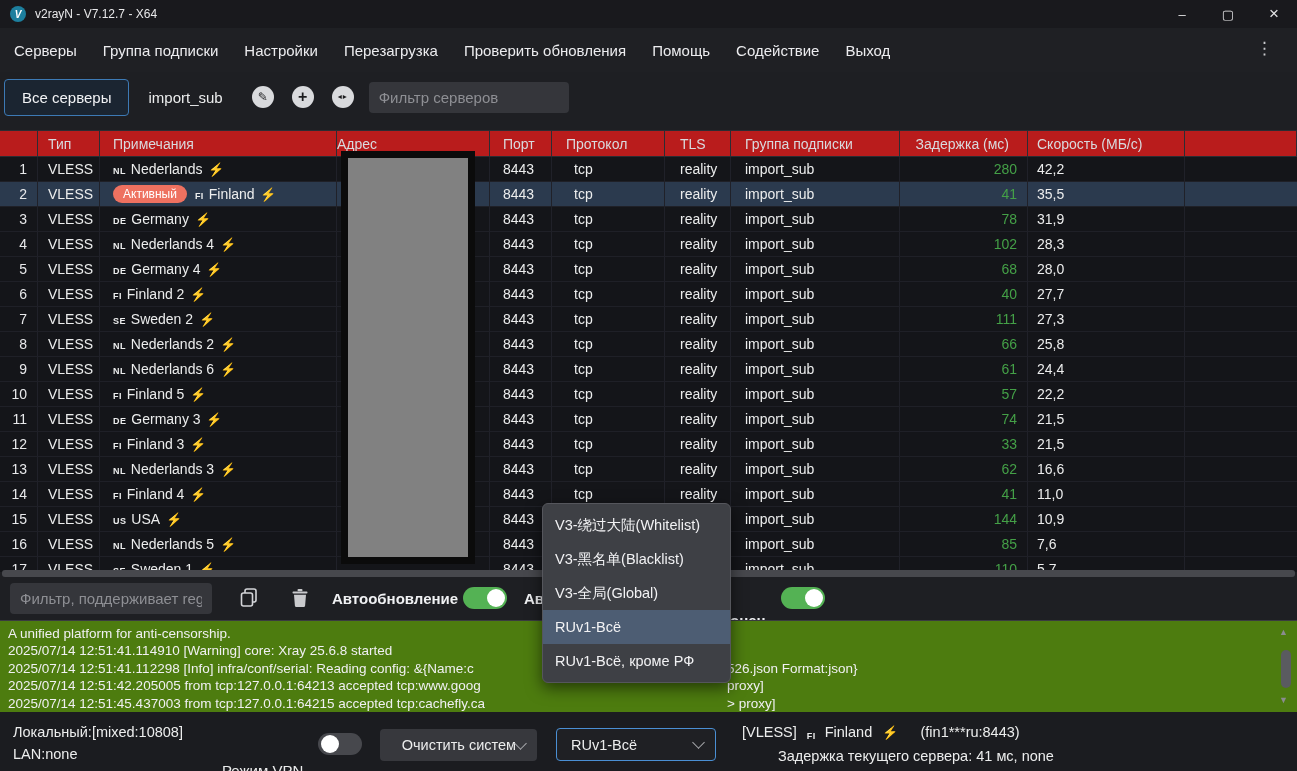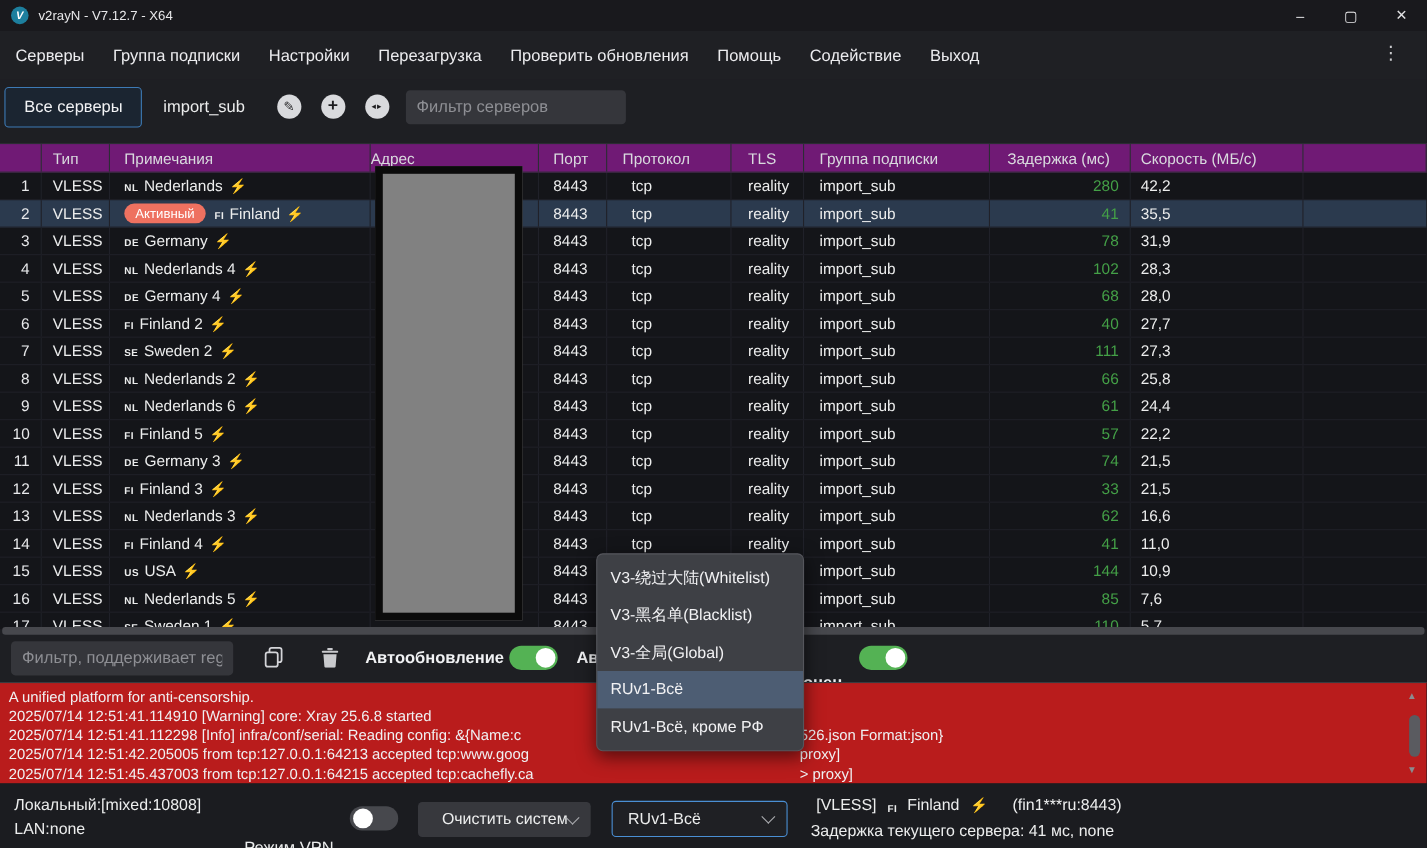--- a/index.html
+++ b/index.html
@@ -19,21 +19,21 @@
   .tabbar{position:absolute;top:72px;left:0;width:1140px;height:50px;display:flex;align-items:center}
   .tab-active{margin-left:4px;height:37px;display:flex;align-items:center;padding:0 17px;border:1px solid #3d7ab5;border-radius:4px;background:#1b2531;font-size:15px;color:#f2f3f5;box-sizing:border-box}
   .tab-plain{margin-left:19px;font-size:15px;color:#eceded}
   .circle{width:22px;height:22px;border-radius:50%;background:#d9dadd;color:#1c1c1e;display:flex;align-items:center;justify-content:center;font-size:12px;line-height:1}
   .circle.edit{margin-left:29px}
   .circle.add{margin-left:18px;font-size:16px;font-weight:bold}
   .circle.swap{margin-left:18px;font-size:8px;letter-spacing:1px}
   .filter1{margin-left:15px;width:180px;height:31px;background:#35363b;border:none;border-radius:4px;color:#e8e8ea;padding:0 10px;font-size:15px;outline:none}
   ::placeholder{color:#8e8f94;opacity:1}
   
-  .thead{position:absolute;top:130px;left:0;width:1297px;height:27px;display:flex;background:#701a75;border-top:1px solid #2b2c32;border-bottom:1px solid #2b2c32;box-sizing:border-box;font-size:14px;color:#d9dade;align-items:flex-end;z-index:2}
+  .thead{position:absolute;top:130px;left:0;width:1297px;height:27px;display:flex;background:#b91c1c;border-top:1px solid #2b2c32;border-bottom:1px solid #2b2c32;box-sizing:border-box;font-size:14px;color:#d9dade;align-items:flex-end;z-index:2}
   .tbody{position:absolute;top:157px;left:0;width:1297px;height:415px;overflow:hidden;background:#141519;z-index:1}
   .row{display:flex;height:25px;align-items:center;border-bottom:1px solid #1f2027;font-size:14px;box-sizing:border-box}
   .row.selected{background:#2b3a4e}
   .cell{height:100%;display:flex;align-items:center;box-sizing:border-box;border-right:1px solid #202129;white-space:nowrap;overflow:hidden}
   .thead .cell{border-right:1px solid #2c2d34}
   .c0{width:38px;justify-content:flex-end;padding-right:10px;color:#e8e9eb}
   .c1{width:62px;padding-left:10px}
   .c2{width:237px;padding-left:13px}
   .c3{width:153px}
   .c4{width:62px;padding-left:13px}
@@ -55,21 +55,21 @@
   .filter2{position:absolute;left:10px;top:583px;width:202px;height:31px;background:#35363b;border:none;border-radius:4px;color:#e8e8ea;padding:0 10px;font-size:15px;outline:none;box-sizing:border-box;z-index:3}
   .icon-abs{position:absolute;z-index:3}
   .ctl-label{position:absolute;font-size:15px;font-weight:700;color:#f0f1f3;z-index:3;white-space:nowrap}
   .toggle{width:44px;height:22px;border-radius:11px;position:absolute;z-index:3}
   .toggle.on{background:#54b254}
   .toggle.off{background:#47484d}
   .knob{position:absolute;top:2px;width:18px;height:18px;border-radius:50%;background:#fff}
   .toggle.on .knob{right:2px}
   .toggle.off .knob{left:3px}
   
-  .log{position:absolute;top:620px;left:0;width:1297px;height:92px;background:#b91c1c;border-top:1px solid #3a3b40;box-sizing:border-box;font-size:13.5px;color:#f0f0f2;z-index:4}
+  .log{position:absolute;top:620px;left:0;width:1297px;height:92px;background:#4d7c0f;border-top:1px solid #3a3b40;box-sizing:border-box;font-size:13.5px;color:#f0f0f2;z-index:4}
   .log-line{position:absolute;left:0;width:1297px;height:17px;white-space:nowrap}
   .log-left{position:absolute;left:8px}
   .log-right{position:absolute;left:727px}
   .vs-arrow{position:absolute;right:9px;color:#8b8c90;font-size:9px;z-index:4}
   .vs-thumb{position:absolute;right:6px;top:650px;width:10px;height:38px;background:#5a5b60;border-radius:5px;z-index:4}
   
   .status{position:absolute;top:712px;left:0;width:1297px;height:59px;background:#1b1c20;z-index:3}
   .st-text{position:absolute;font-size:14.5px;color:#eceded;white-space:nowrap;z-index:3}
   .clear-btn{position:absolute;left:380px;top:729px;width:157px;height:32px;background:#37383d;border-radius:4px;display:flex;align-items:center;padding:0 12px 0 14px;box-sizing:border-box;font-size:14.5px;color:#eceded;z-index:3;justify-content:flex-end}
   .ruv-box{position:absolute;left:556px;top:728px;width:160px;height:33px;background:#1f2024;border:1px solid #4a8fd4;border-radius:4px;display:flex;align-items:center;padding:0 12px 0 14px;box-sizing:border-box;font-size:14.5px;color:#eceded;z-index:3;justify-content:space-between}
@@ -485,21 +485,21 @@
   <span>RUv1-Всё</span>
   <span class="chev"></span>
 </div>
 <div class="st-text" style="left:742px;top:724px">
   <span>[VLESS]</span>
   <span class="cc" style="margin-left:6px">FI</span>
   <span>Finland</span>
   <span class="bolt">⚡</span>
   <span style="margin-left:18px">(fin1***ru:8443)</span>
 </div>
-<div class="st-text" style="left:737px;top:748px">Задержка текущего сервера: 41 мс, none</div>
+<div class="st-text" style="left:778px;top:748px">Задержка текущего сервера: 41 мс, none</div>
 
 <div class="dropdown">
     <div class="dd-item">V3-绕过大陆(Whitelist)</div>
     <div class="dd-item">V3-黑名单(Blacklist)</div>
     <div class="dd-item">V3-全局(Global)</div>
     <div class="dd-item selected">RUv1-Всё</div>
     <div class="dd-item">RUv1-Всё, кроме РФ</div>
   </div>
 
 </body></html>

